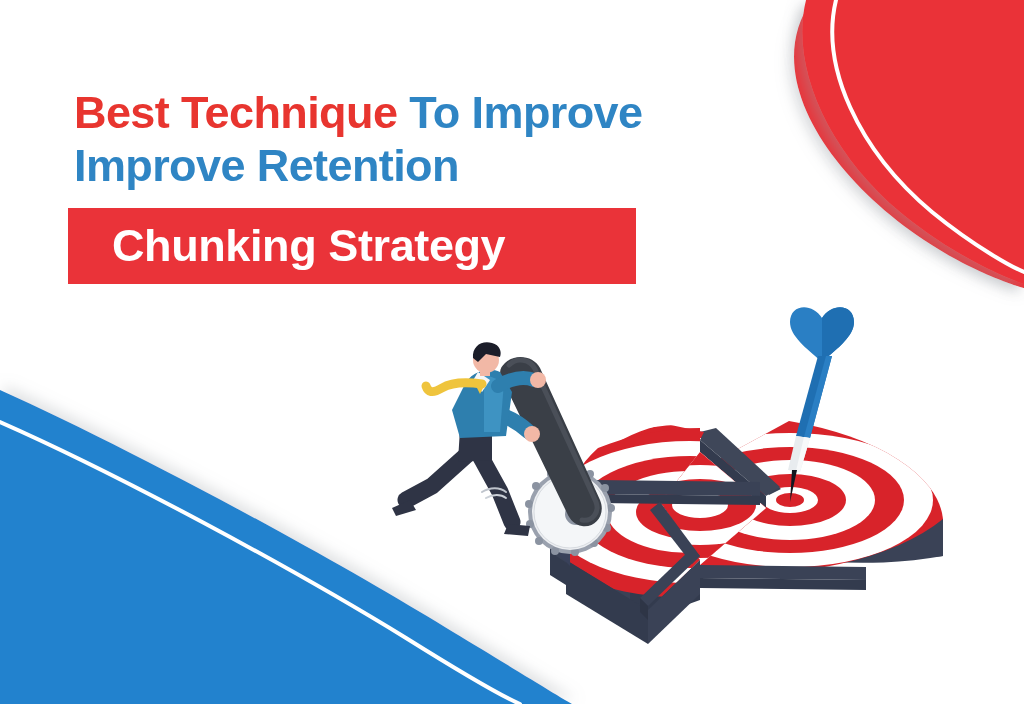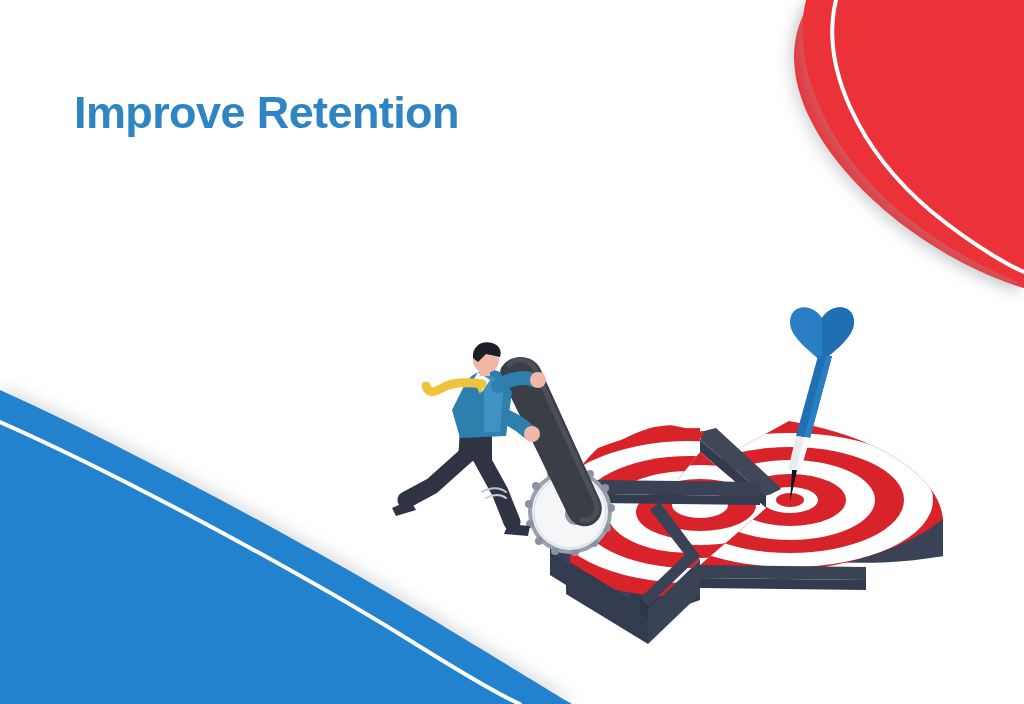--- a/index.html
+++ b/index.html
@@ -315,17 +315,21 @@
       <path d="M 826 356 L 832 356 L 810 438 L 804 437 Z" fill="#2A7FC4"></path>
 
       <path d="M 810 438 L 796 436 L 788 470 L 800 472 Z" fill="#E8ECEF"></path>
       <path d="M 810 438 L 804 437 L 796 471 L 800 472 Z" fill="#F7F9FA"></path>
 
       <path d="M 797 470 L 792 470 L 790 502 Z" fill="#14161F"></path>
     </g>
   </svg>
 
   <div class="headline-block">
+    <h1 class="headline"><span class="hl-red">Best Technique</span><span class="hl-blue"> To Improve</span></h1>
     <h1 class="headline hl-blue">Improve Retention</h1>
   </div>
 
+  <div class="subtitle-bar">
+    <p class="subtitle-text">Chunking Strategy</p>
+  </div>
 
 </div>
 
 </body></html>

